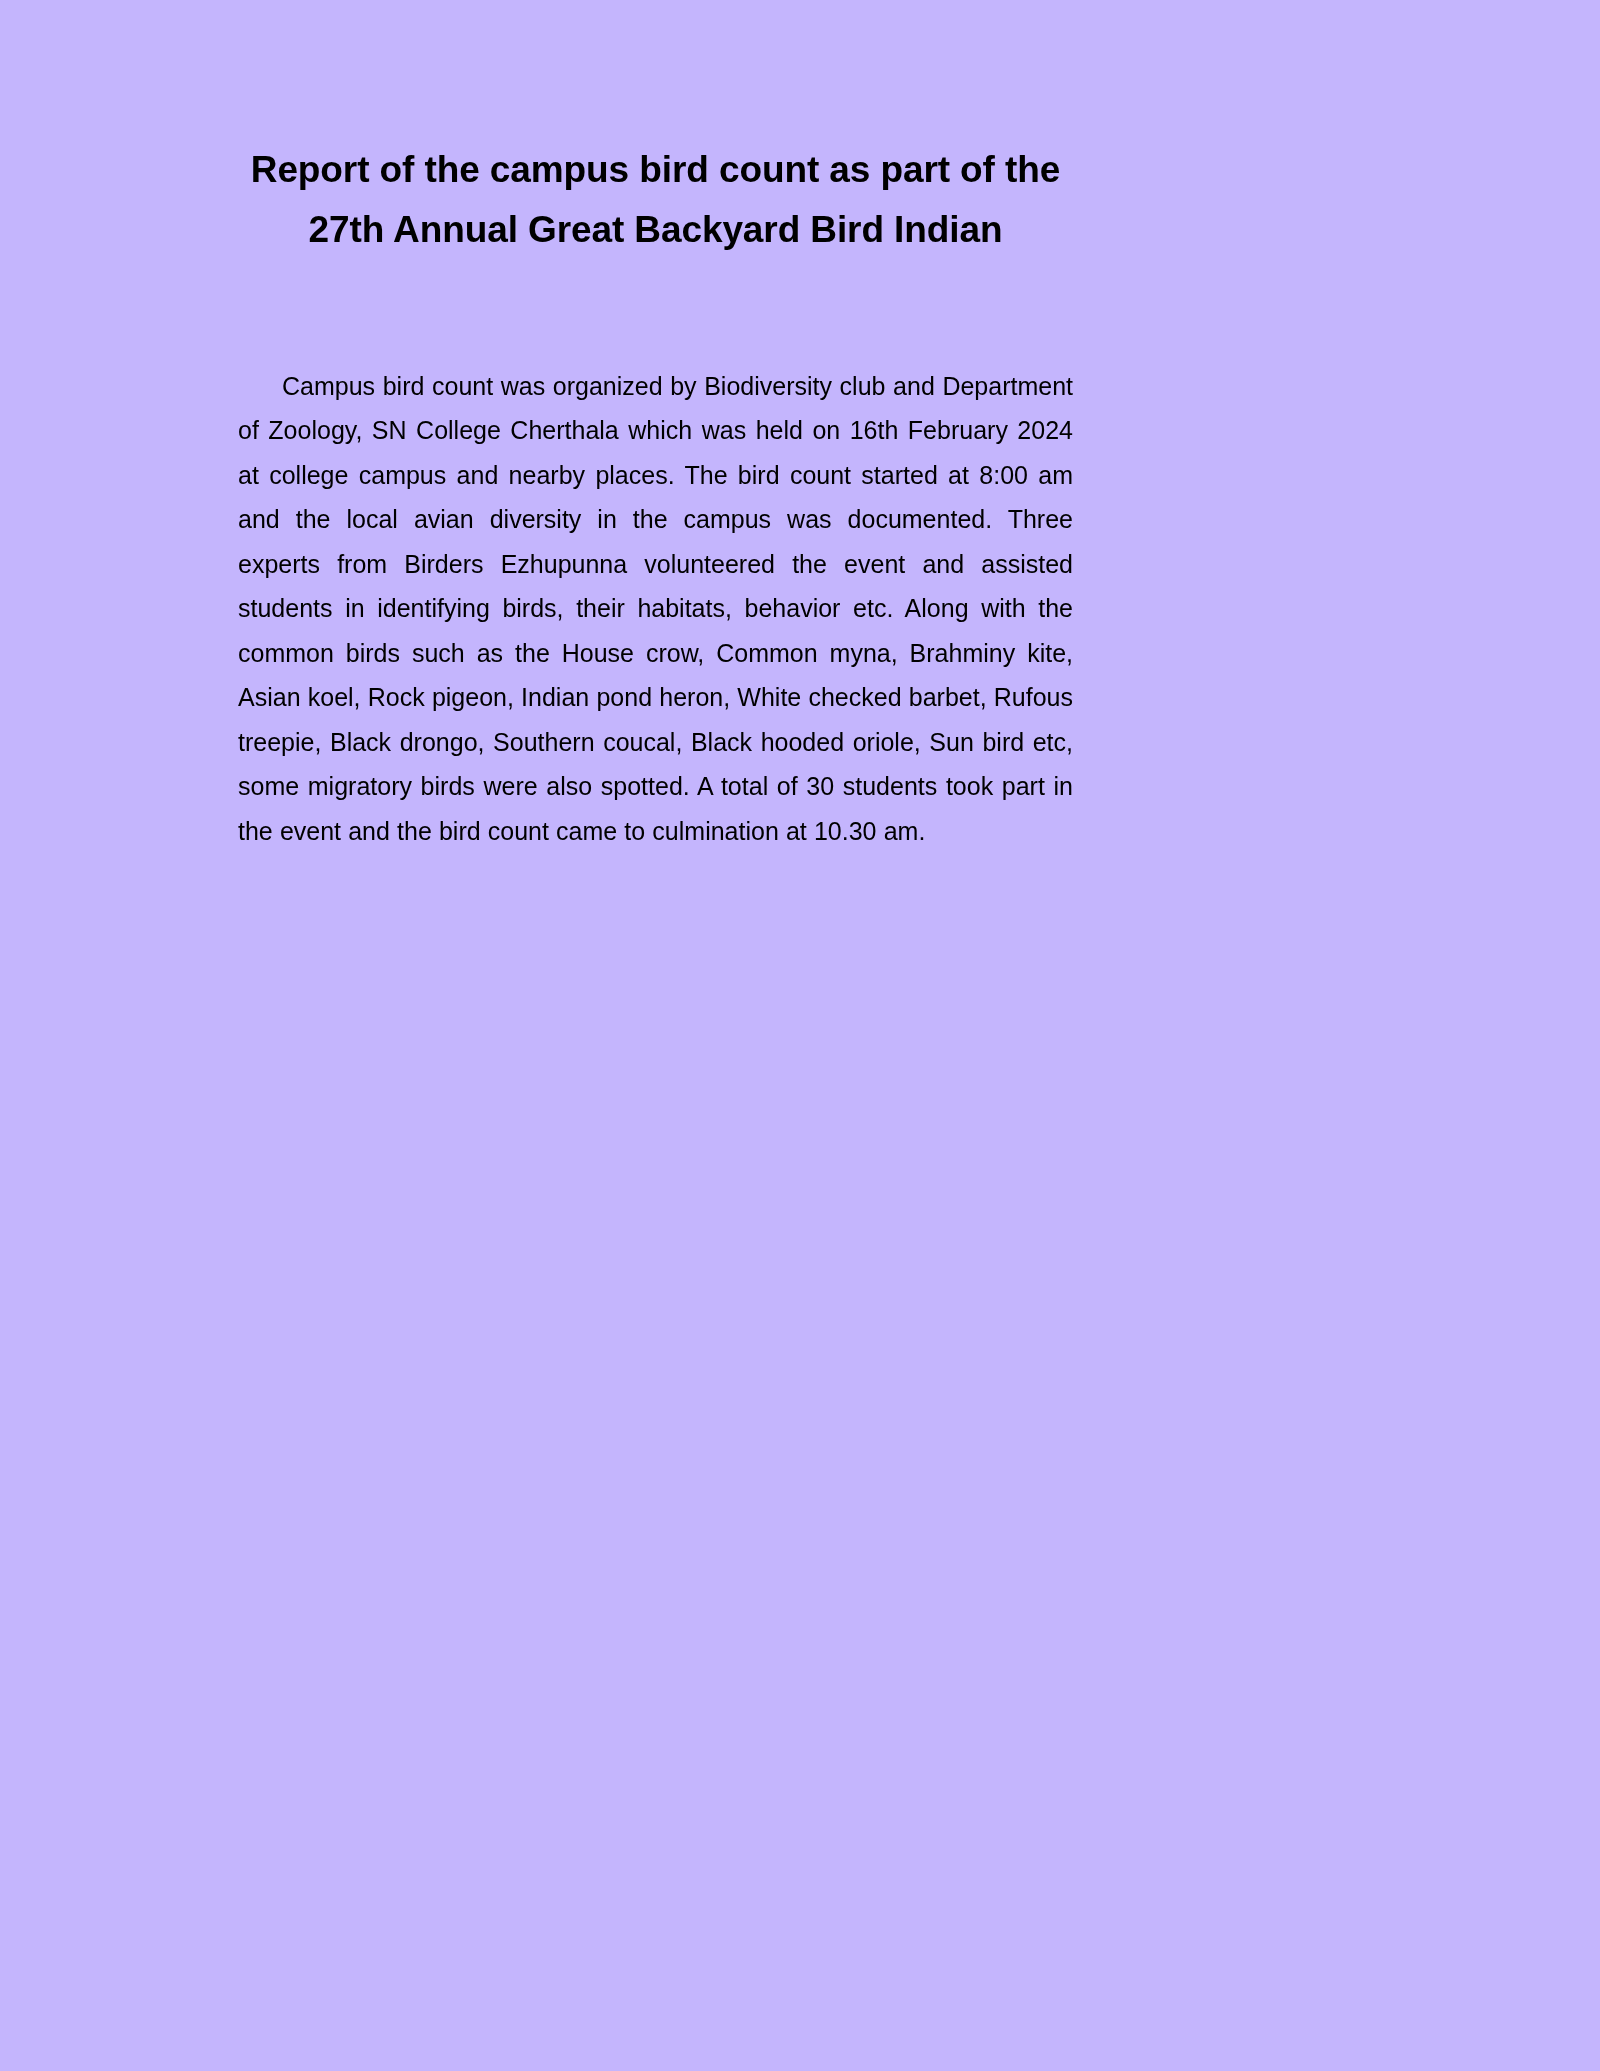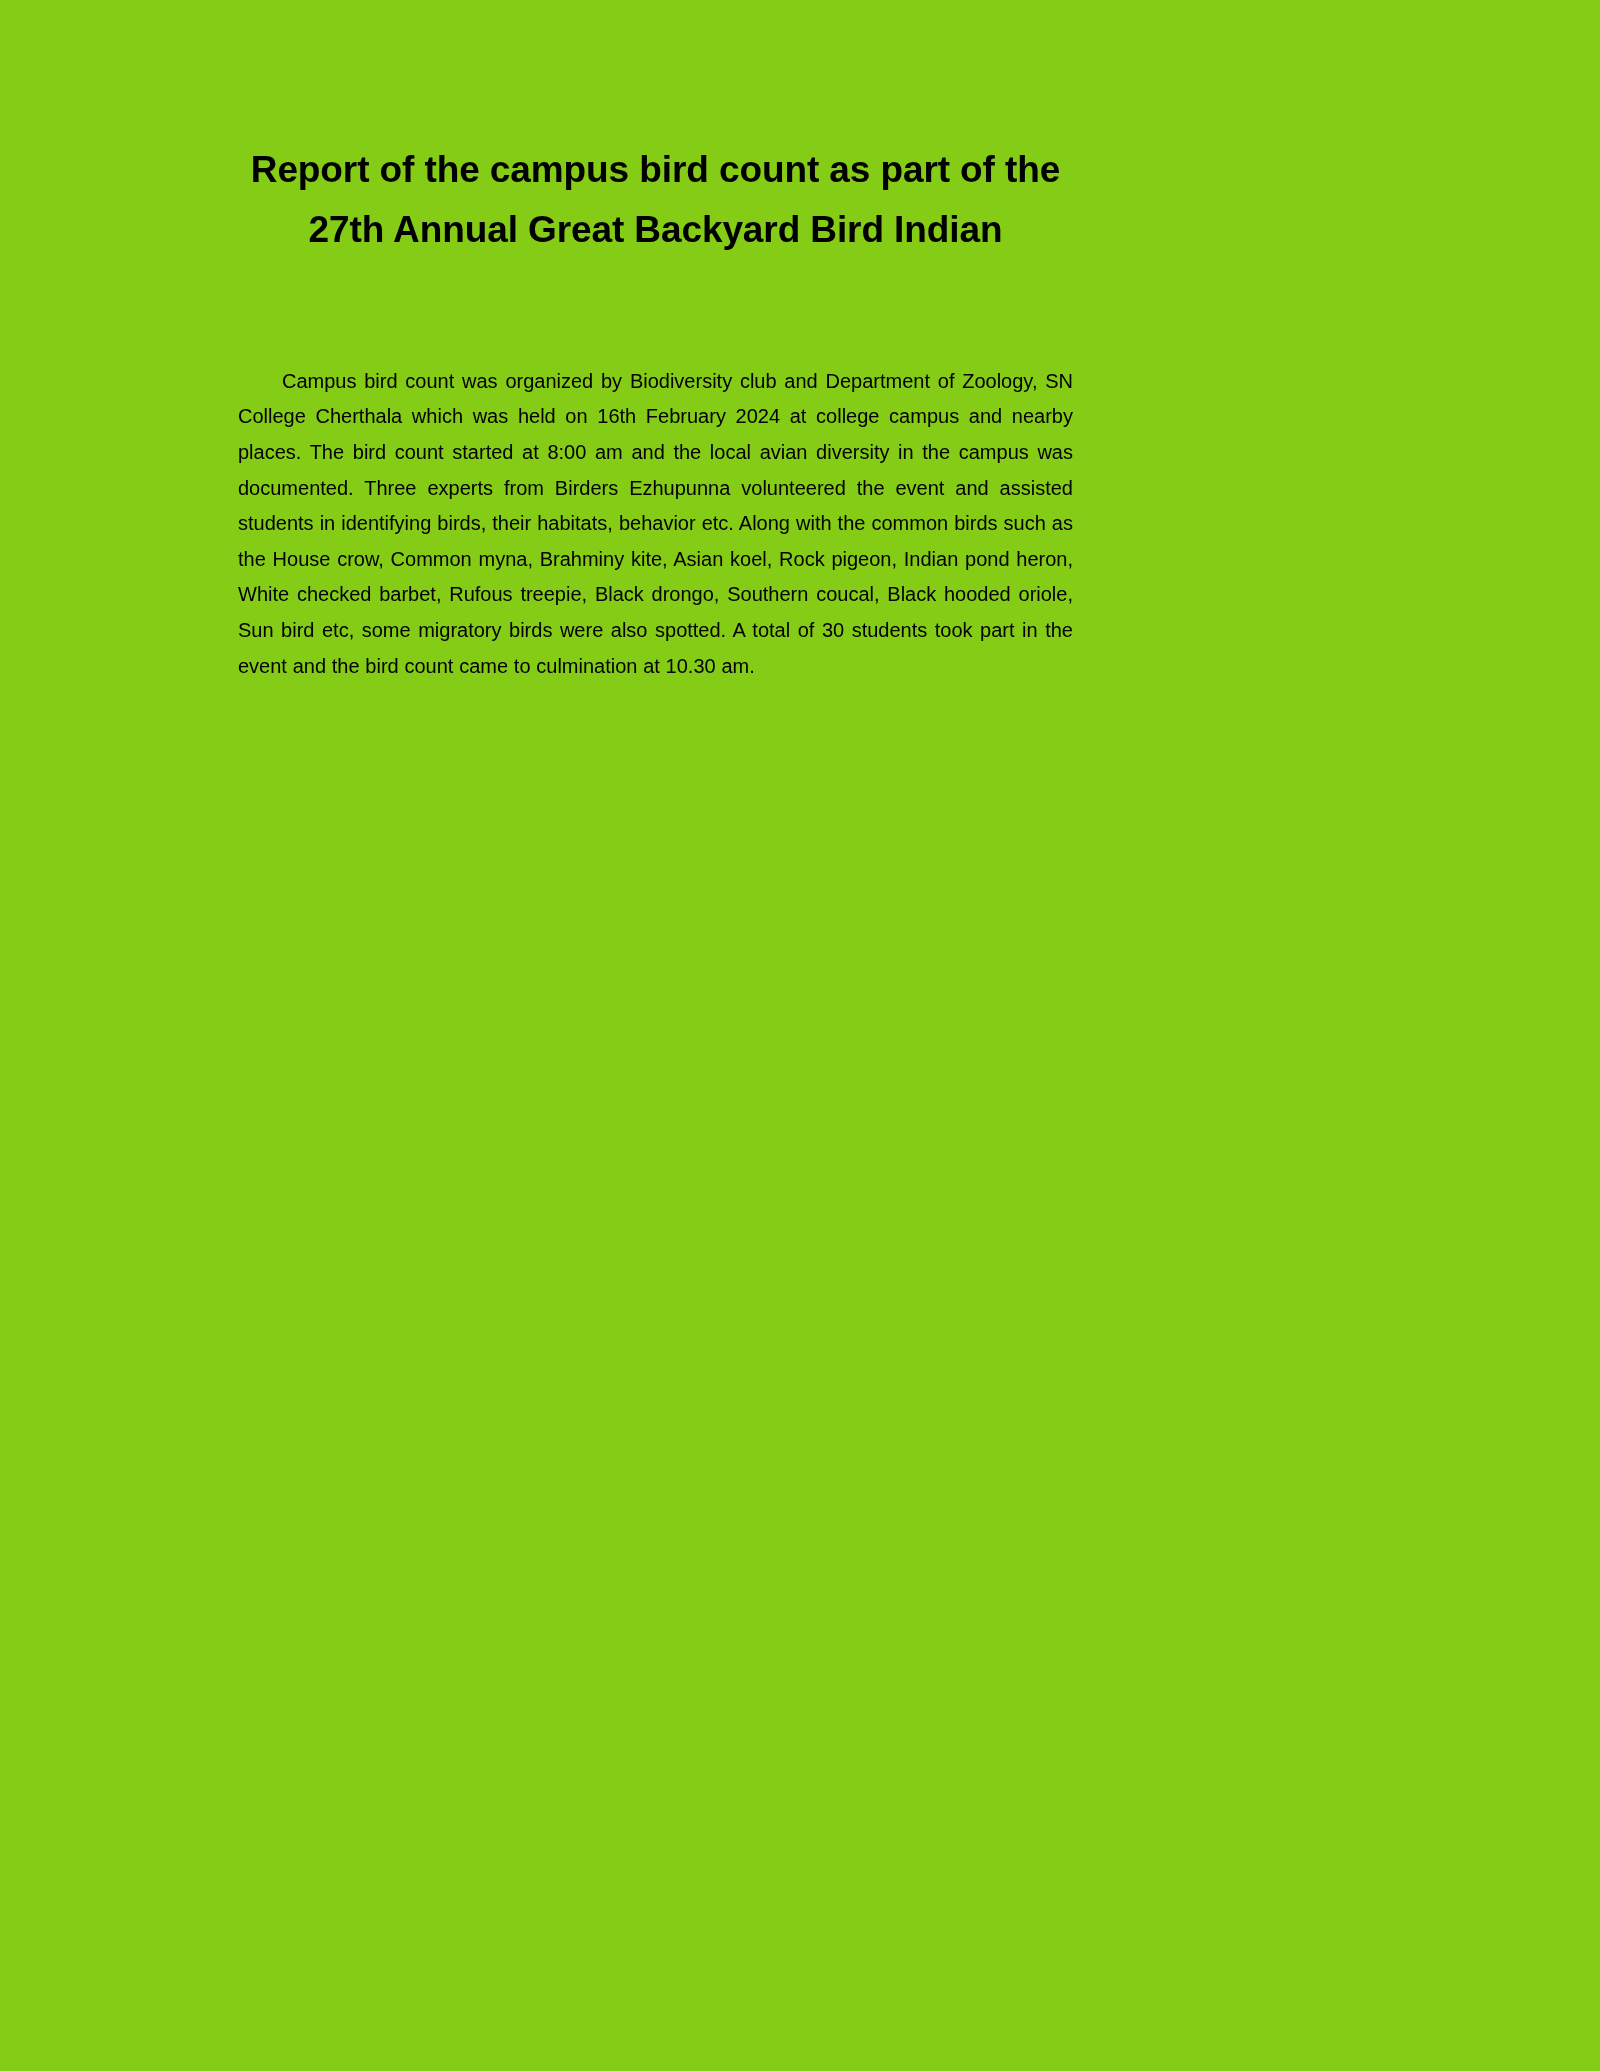--- a/index.html
+++ b/index.html
@@ -8,21 +8,21 @@
     background: #ffffff;
   }
   body {
     font-family: "Liberation Sans", sans-serif;
     color: #000000;
   }
   .page {
     position: relative;
     width: 1600px;
     height: 2071px;
-    background: #84cc16;
+    background: #c4b5fd;
     overflow: hidden;
     box-sizing: border-box;
   }
   .content {
     position: absolute;
     left: 238px;
     top: 0;
     width: 835px;
   }
   .doc-title {
@@ -41,21 +41,21 @@
     white-space: nowrap;
   }
   .body-block {
     padding-top: 104px;
   }
   .body-paragraph {
     margin: 0;
     text-align: justify;
     text-justify: inter-word;
     font-family: "Liberation Sans", sans-serif;
-    font-size: 20px;
+    font-size: 25px;
     line-height: 1.78;
     color: #000000;
     text-indent: 44px;
     word-spacing: 0.2px;
   }
   .spacer-bottom {
     height: 700px;
   }
 </style>
 </head>

